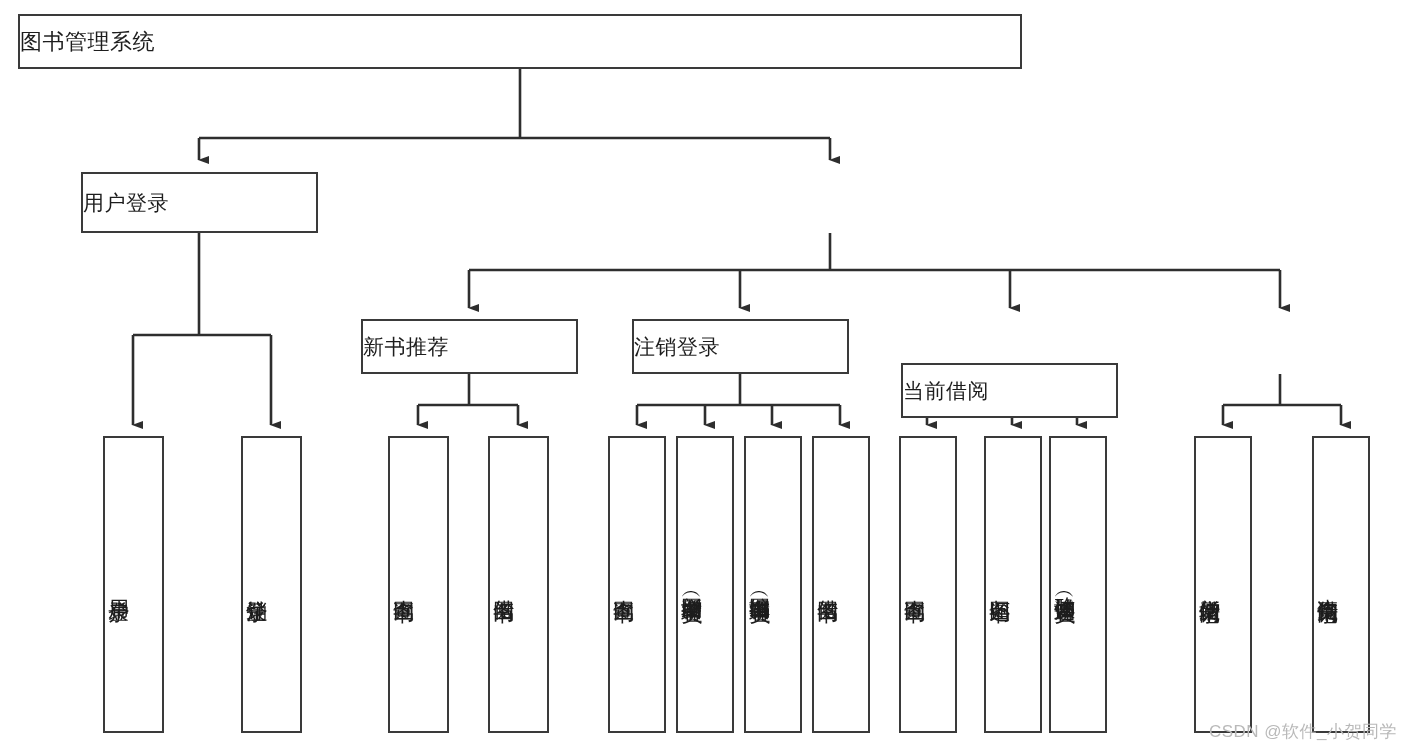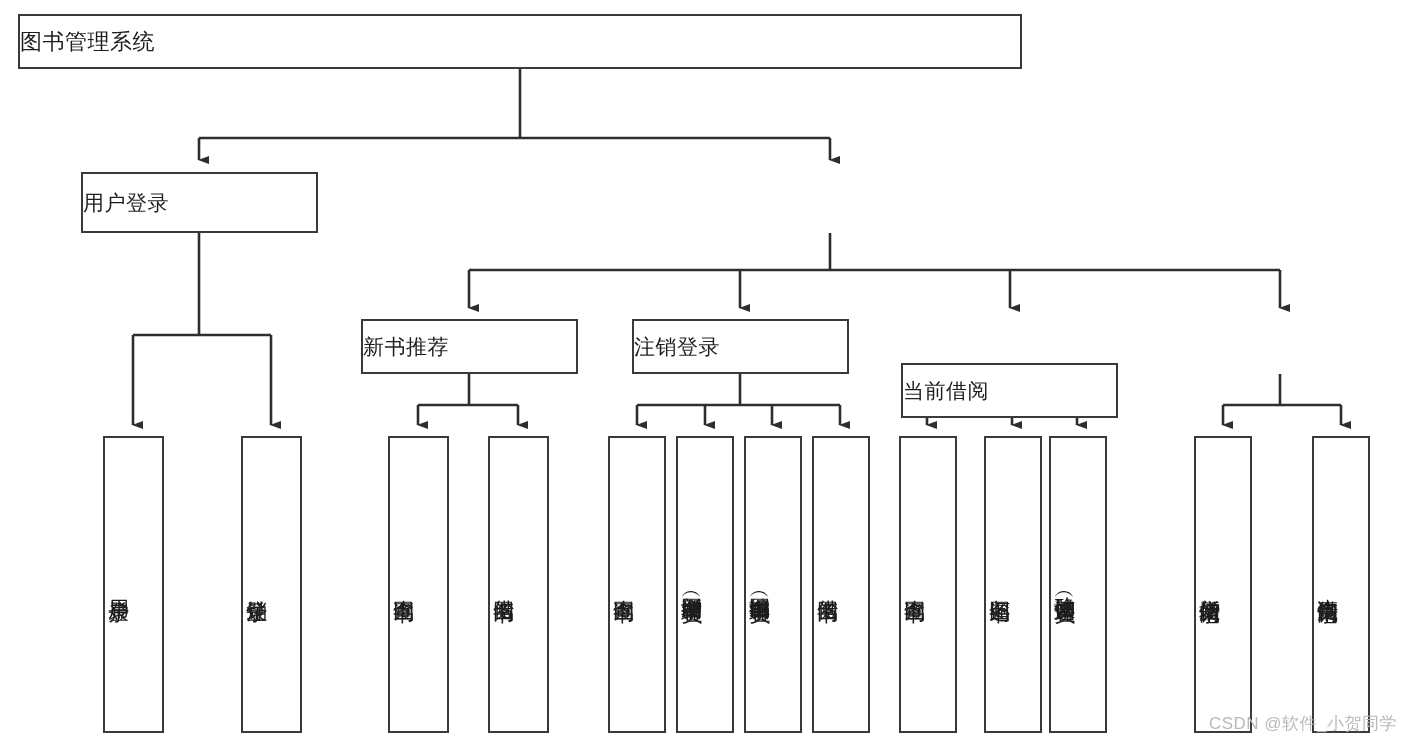--- a/index.html
+++ b/index.html
@@ -47,21 +47,21 @@
     writing-mode:vertical-rl;
     text-orientation:upright;
     font-size:21px;
     line-height:1.32;
     letter-spacing:1px;
     white-space:normal;
   }
   #watermark{
     position:absolute;
     right:8px;
-    bottom:12px;
+    bottom:4px;
     font-size:17px;
     color:#b9b9b9;
     letter-spacing:0.5px;
     z-index:5;
     white-space:nowrap;
   }
 </style>
 </head>
 <body>
 

